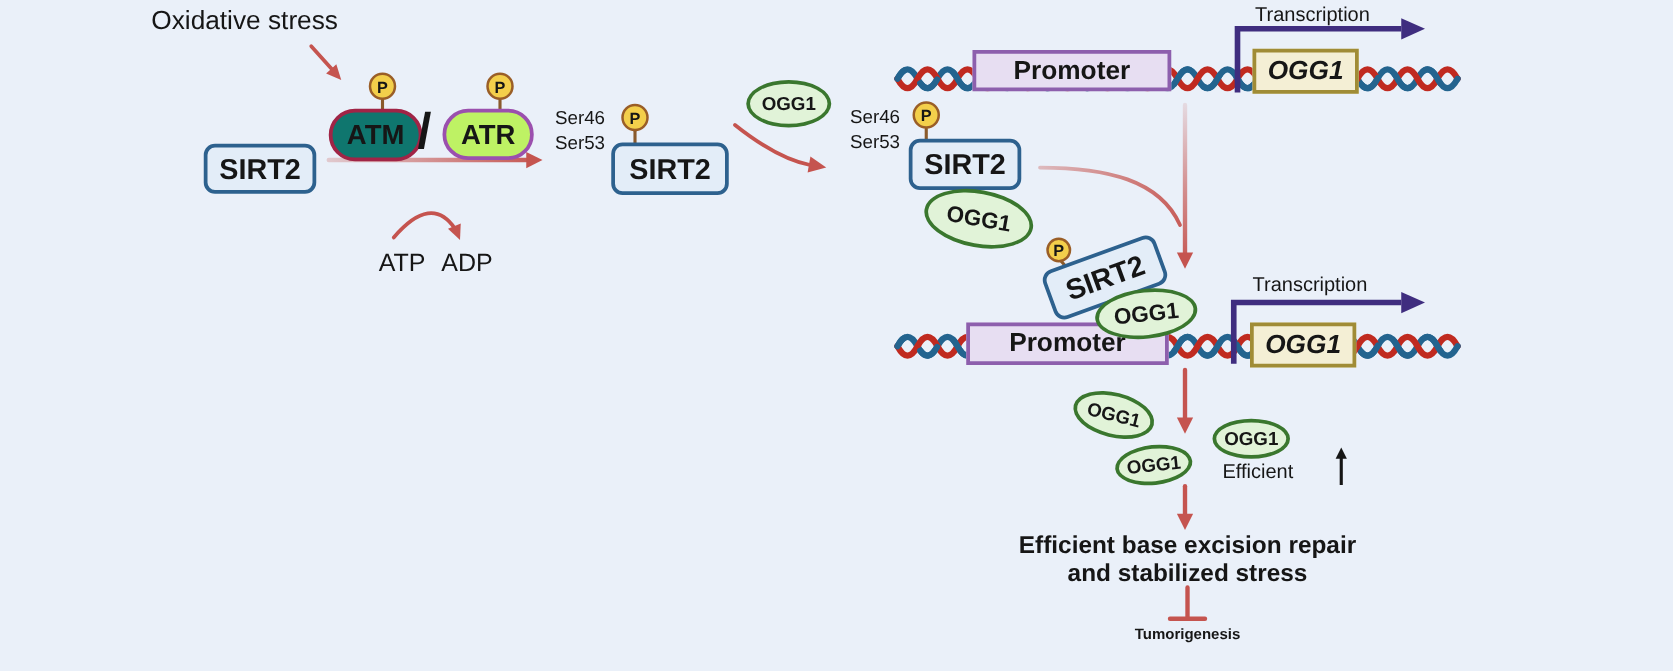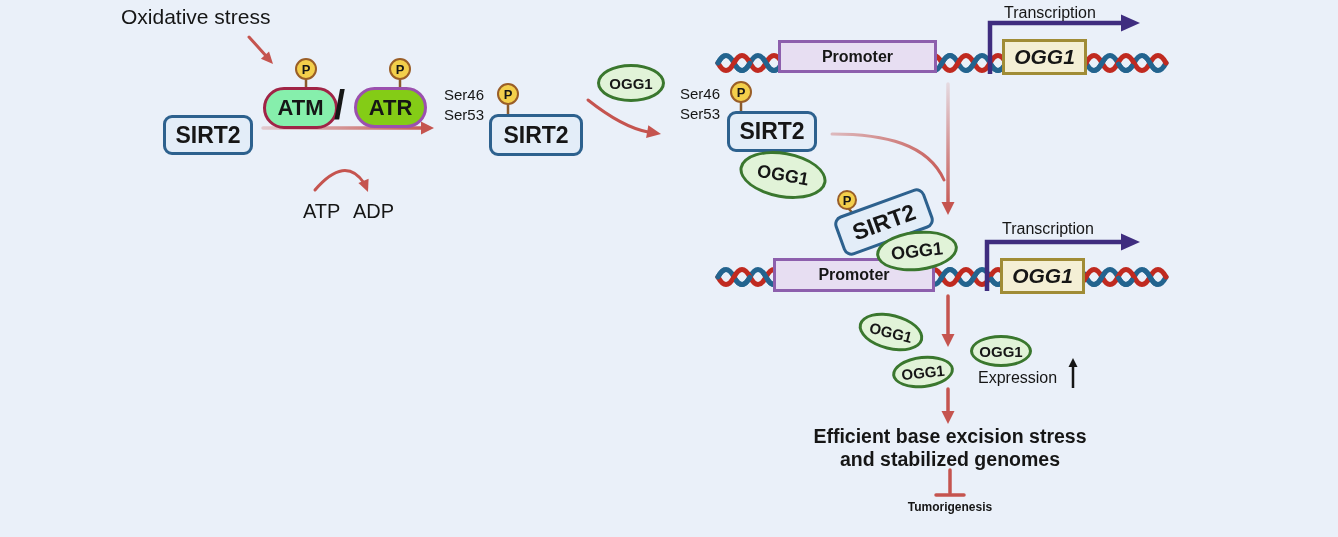--- a/index.html
+++ b/index.html
@@ -14,33 +14,33 @@
   .lbl{font-weight:400;white-space:nowrap;}
   .node{
     display:flex;align-items:center;justify-content:center;
     font-weight:700;text-align:center;
   }
   .sirt2box{
     background:#e3edf8;border:3px solid #2d618e;border-radius:9px;
     font-size:23px;
   }
   .pill{border-radius:22px;font-size:22px;}
-  .atm{background:#86efac;border:3px solid #a02446;}
-  .atr{background:#84cc16;border:3px solid #9b50ae;}
+  .atm{background:#0f766e;border:3px solid #a02446;}
+  .atr{background:#bef264;border:3px solid #9b50ae;}
   .slash{font-size:40px;font-weight:700;z-index:3;}
   .pcircle{
     background:#f3cf4b;border:2.5px solid #9a5e27;border-radius:50%;
     font-size:13px;font-weight:700;z-index:3;
   }
   .oval{
     background:#e1f3d8;border:3px solid #3a772e;border-radius:50%;
     font-size:15px;
   }
   .promoter{
-    background:#e7def2;border:3px solid #8d5fad;font-size:16px;
+    background:#e7def2;border:3px solid #8d5fad;font-size:21px;
   }
   .gene{
     background:#f4efd5;border:3px solid #a08c36;
     font-size:21px;font-style:italic;
   }
   .centerblock{text-align:center;font-weight:700;}
 </style>
 </head>
 <body>
 
@@ -201,21 +201,21 @@
 
   <div class="abs node oval" style="left:858px;top:314px;width:66px;height:36px;transform:rotate(14deg);">
     <span>OGG1</span>
   </div>
   <div class="abs node oval" style="left:892px;top:356px;width:62px;height:32px;transform:rotate(-6deg);">
     <span>OGG1</span>
   </div>
   <div class="abs node oval" style="left:970px;top:335px;width:62px;height:32px;">
     <span>OGG1</span>
   </div>
-  <div class="abs lbl" style="left:978px;top:369px;font-size:16px;">Expression</div>
+  <div class="abs lbl" style="left:978px;top:369px;font-size:16px;">Efficient</div>
 
   <div class="abs centerblock" style="left:740px;top:425px;width:420px;font-size:19.5px;line-height:22.5px;">
-    <div>Efficient base excision stress</div>
-    <div>and stabilized genomes</div>
+    <div>Efficient base excision repair</div>
+    <div>and stabilized stress</div>
   </div>
   <div class="abs centerblock" style="left:740px;top:500px;width:420px;font-size:12px;">Tumorigenesis</div>
 
 </div>
 
 </body></html>

